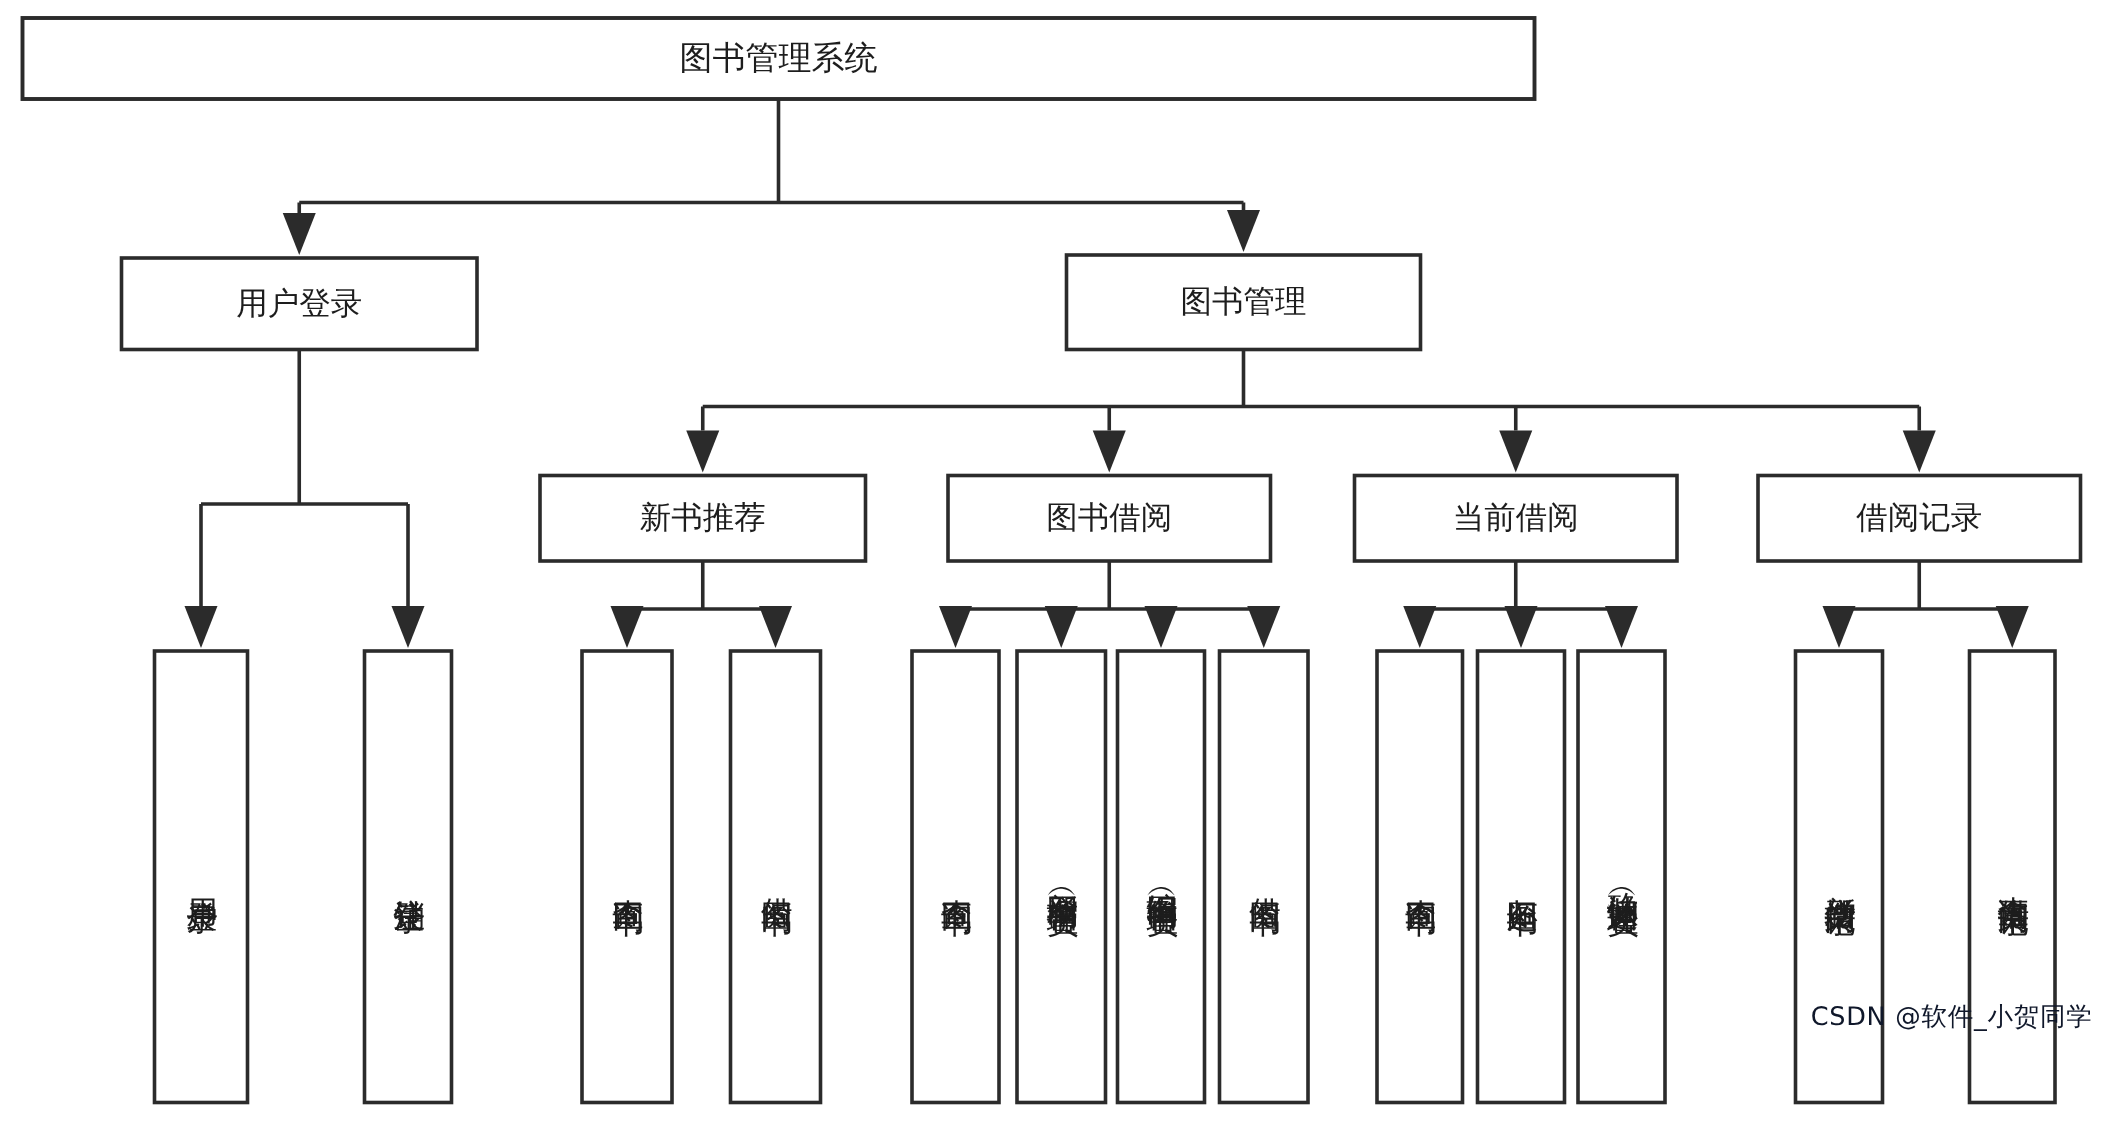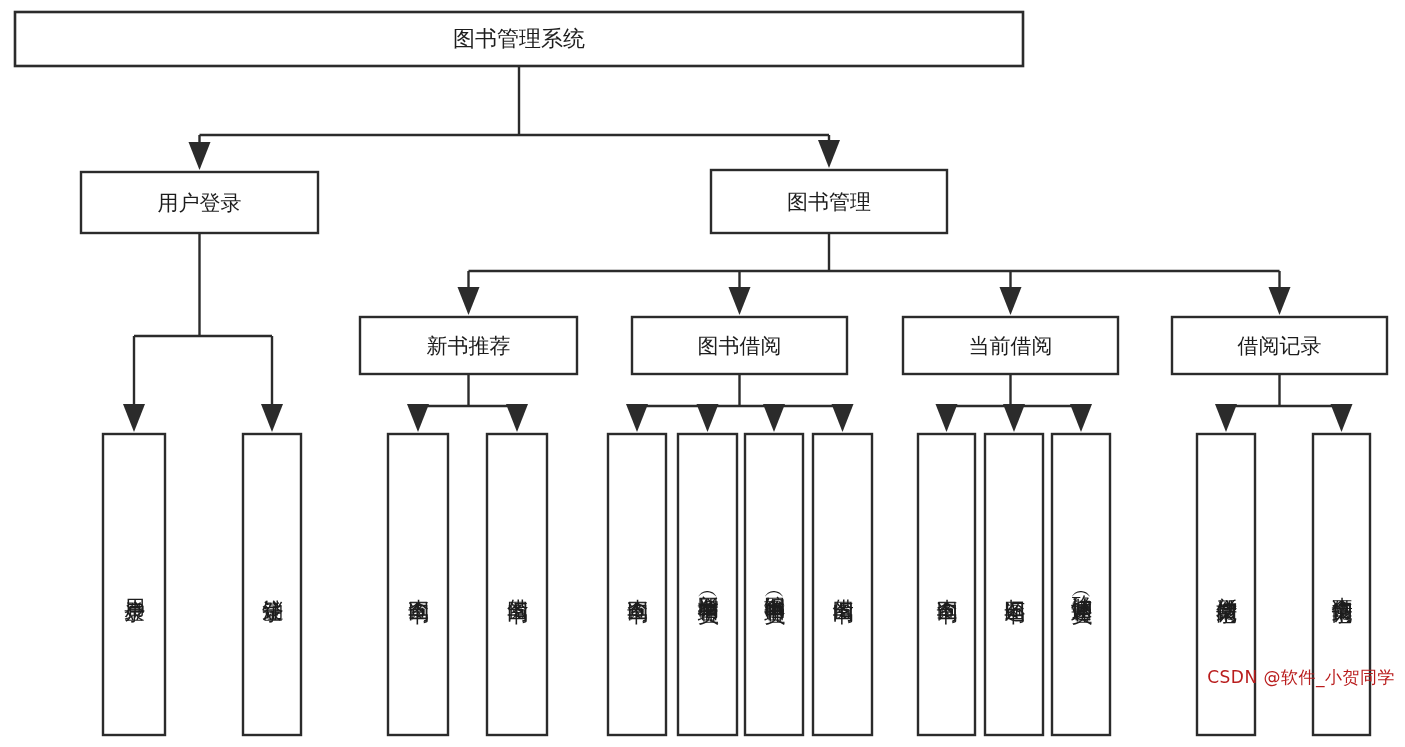--- a/index.html
+++ b/index.html
@@ -73,21 +73,21 @@
     color: #1d1d1d;
     white-space: nowrap;
     text-align: center;
   }
   .watermark {
     position: absolute;
     right: 10px;
     bottom: 6px;
     font-family: "DejaVu Sans", "Liberation Sans", sans-serif;
     font-size: 17px;
-    color: #b91c1c;
+    color: #0f172a;
     letter-spacing: 0.5px;
     white-space: nowrap;
   }
 </style>
 </head>
 <body>
 
 <div id="diagram-root">
 
   <svg class="diagram-canvas" viewBox="0 0 1405 747">

